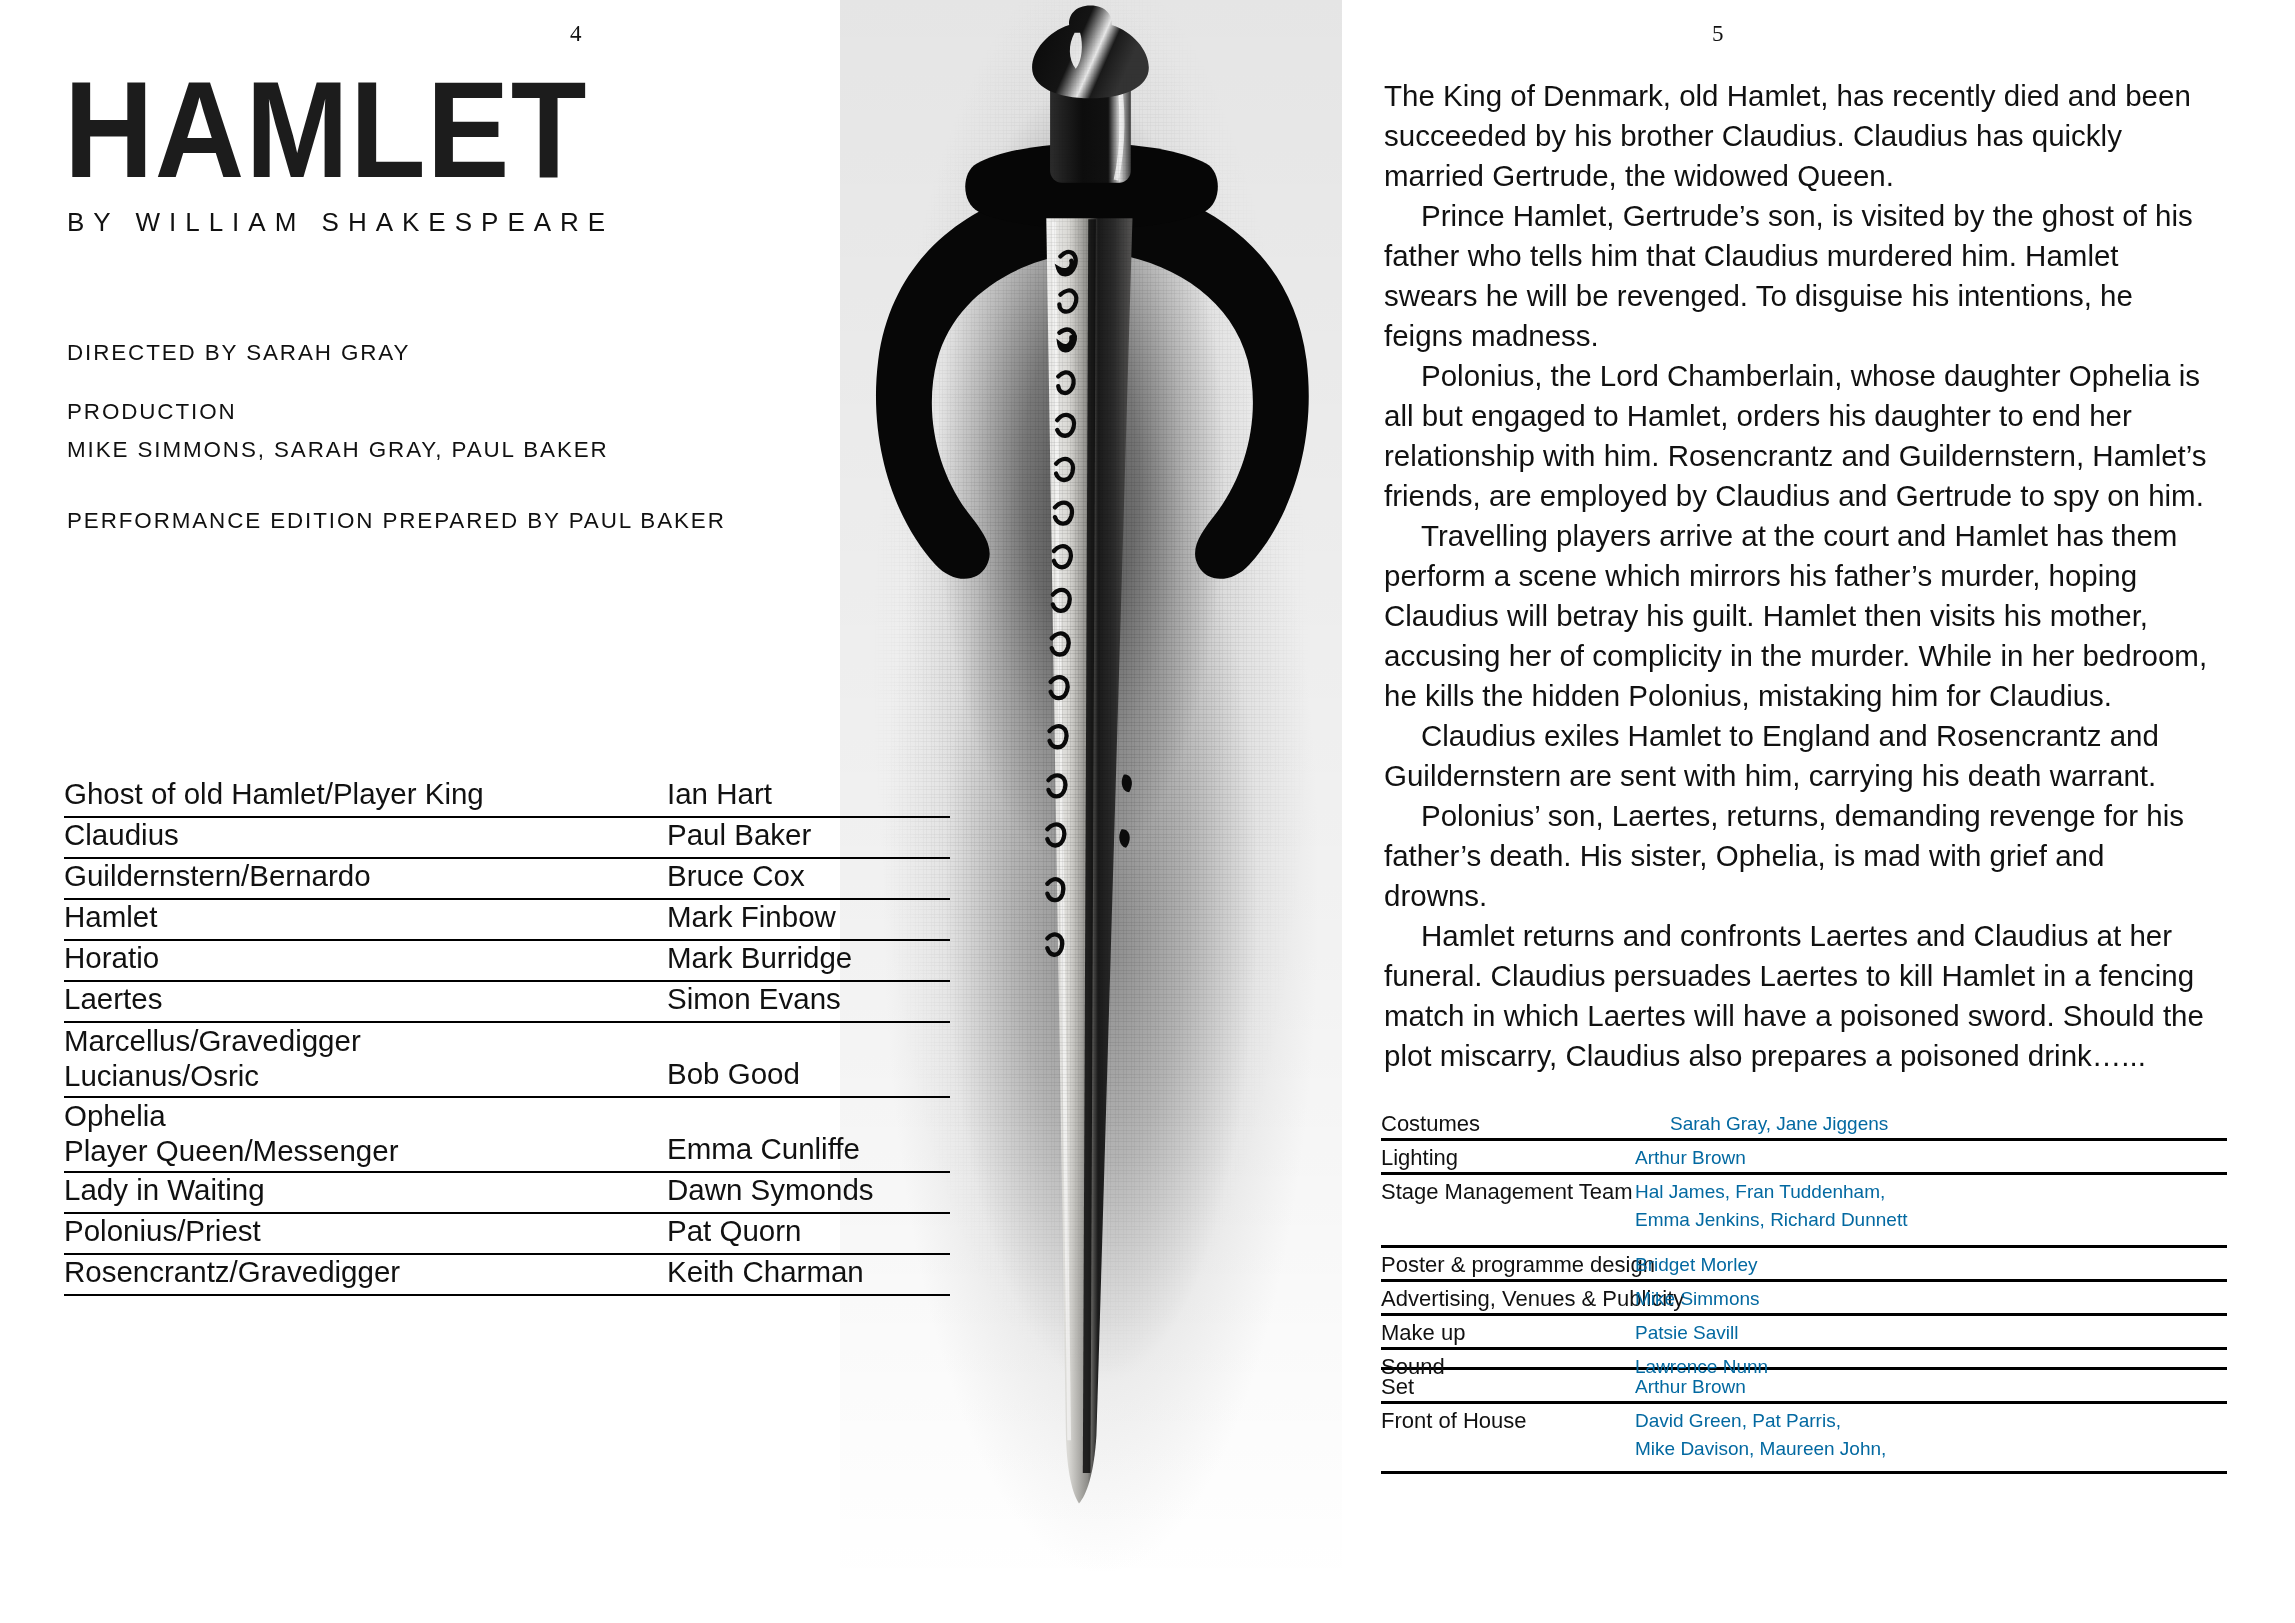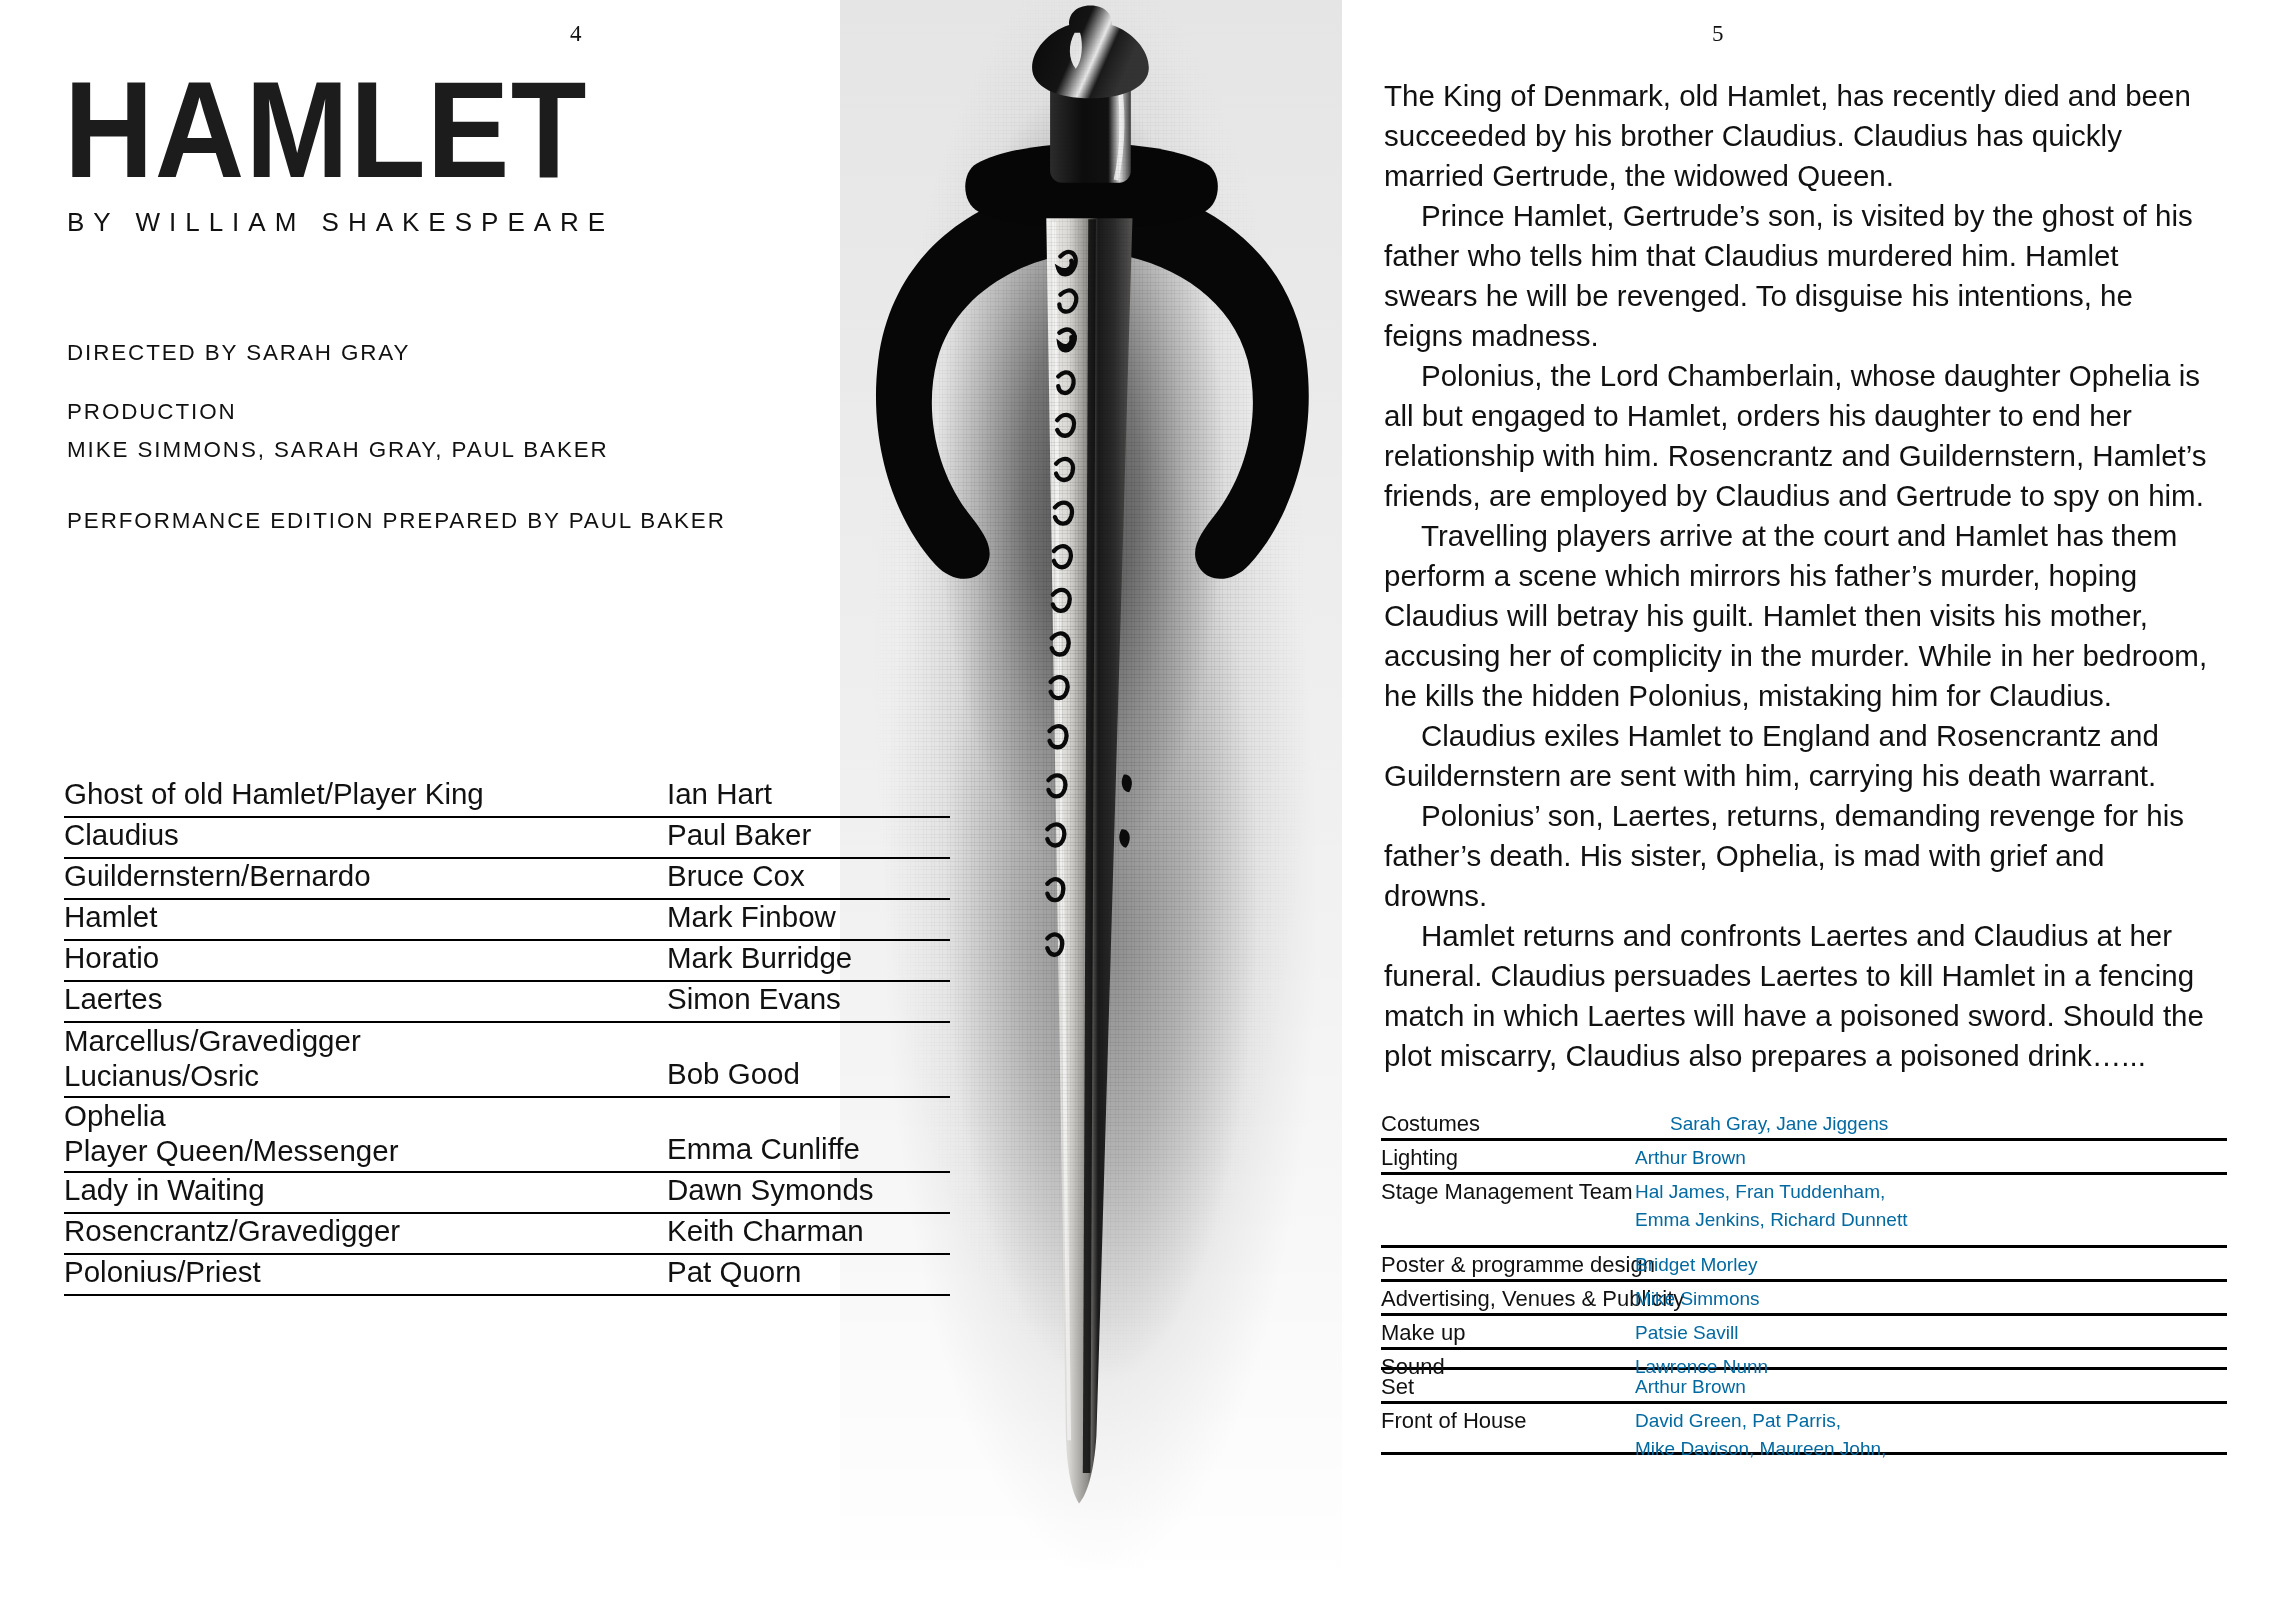--- a/index.html
+++ b/index.html
@@ -97,21 +97,21 @@
     padding-top:3.3px;
   }
   .prod-row.r1{height:34px;gap:35px;}
   .prod-row.r2{height:34px;}
   .prod-row.r3{height:73px;}
   .prod-row.r4{height:34px;}
   .prod-row.r5{height:34px;}
   .prod-row.r6{height:34px;}
   .prod-row.r7{height:20px;}
   .prod-row.r8{height:34px;}
-  .prod-row.r9{height:51px;}
+  .prod-row.r9{height:70px;}
   .prod-label{
     width:254px;flex:0 0 254px;
     font-size:22px;line-height:27px;color:#111;white-space:nowrap;
   }
   .prod-value{
     font-size:19px;line-height:28px;color:#0369a1;white-space:pre-line;
   }
 
   
   .photo{
@@ -296,26 +296,26 @@
     <div class="cast-row tall">
       <div class="cast-role two">Ophelia
 Player Queen/Messenger</div>
       <div class="cast-actor">Emma Cunliffe</div>
     </div>
     <div class="cast-row short">
       <div class="cast-role">Lady in Waiting</div>
       <div class="cast-actor">Dawn Symonds</div>
     </div>
     <div class="cast-row short">
+      <div class="cast-role">Polonius/Priest</div>
+      <div class="cast-actor">Pat Quorn</div>
+    </div>
+    <div class="cast-row short">
       <div class="cast-role">Rosencrantz/Gravedigger</div>
       <div class="cast-actor">Keith Charman</div>
-    </div>
-    <div class="cast-row short">
-      <div class="cast-role">Polonius/Priest</div>
-      <div class="cast-actor">Pat Quorn</div>
     </div>
   </div>
 
   <div class="synopsis">
     <p>The King of Denmark, old Hamlet, has recently died and been succeeded by his brother Claudius. Claudius has quickly married Gertrude, the widowed Queen.</p>
     <p class="indent">Prince Hamlet, Gertrude’s son, is visited by the ghost of his father who tells him that Claudius murdered him. Hamlet swears he will be revenged. To disguise his intentions, he feigns madness.</p>
     <p class="indent">Polonius, the Lord Chamberlain, whose daughter Ophelia is all but engaged to Hamlet, orders his daughter to end her relationship with him. Rosencrantz and Guildernstern, Hamlet’s friends, are employed by Claudius and Gertrude to spy on him.</p>
     <p class="indent">Travelling players arrive at the court and Hamlet has them perform a scene which mirrors his father’s murder, hoping Claudius will betray his guilt. Hamlet then visits his mother, accusing her of complicity in the murder. While in her bedroom, he kills the hidden Polonius, mistaking him for Claudius.</p>
     <p class="indent">Claudius exiles Hamlet to England and Rosencrantz and Guildernstern are sent with him, carrying his death warrant.</p>
     <p class="indent">Polonius’ son, Laertes, returns, demanding revenge for his father’s death. His sister, Ophelia, is mad with grief and drowns.</p>

